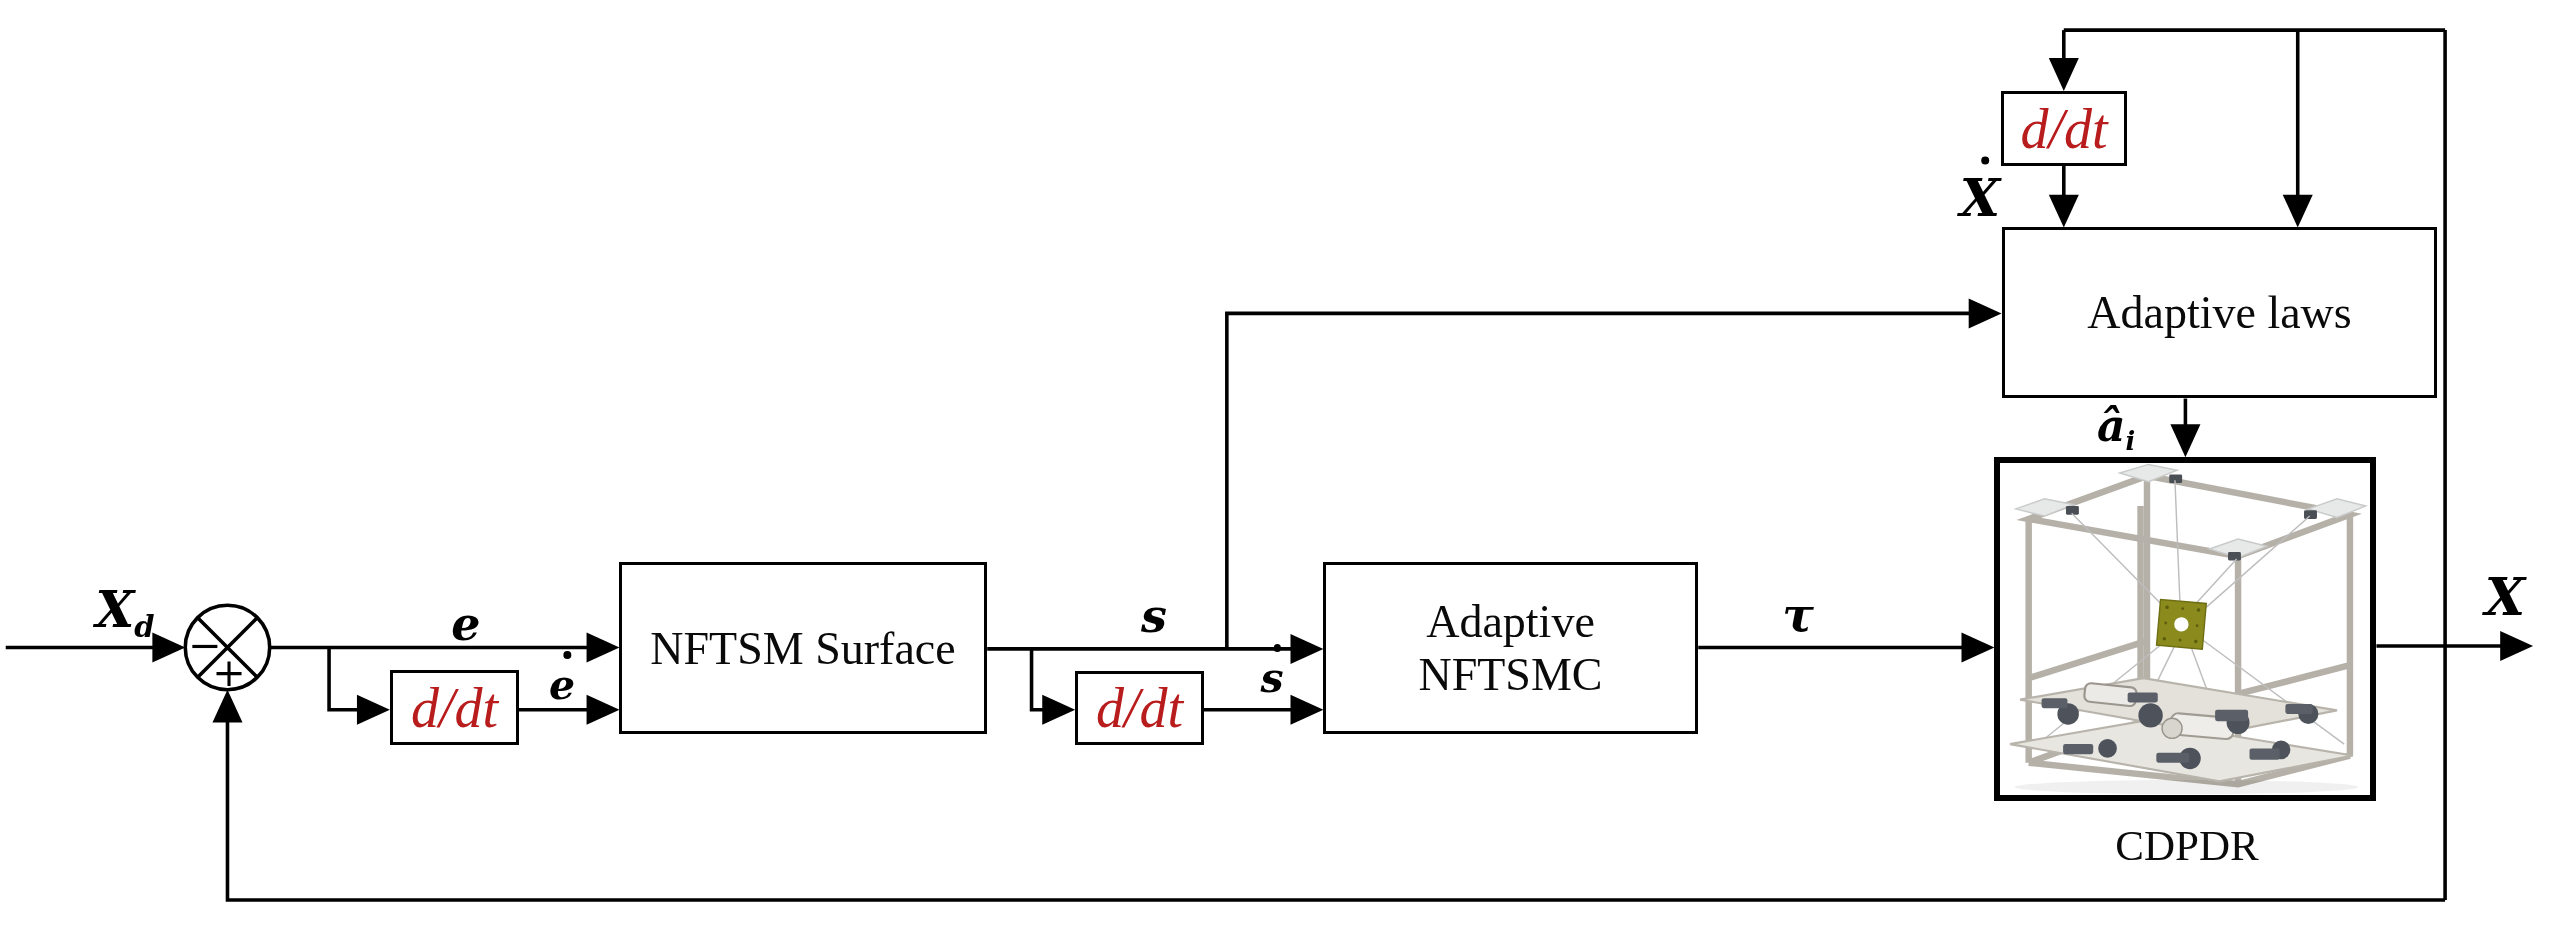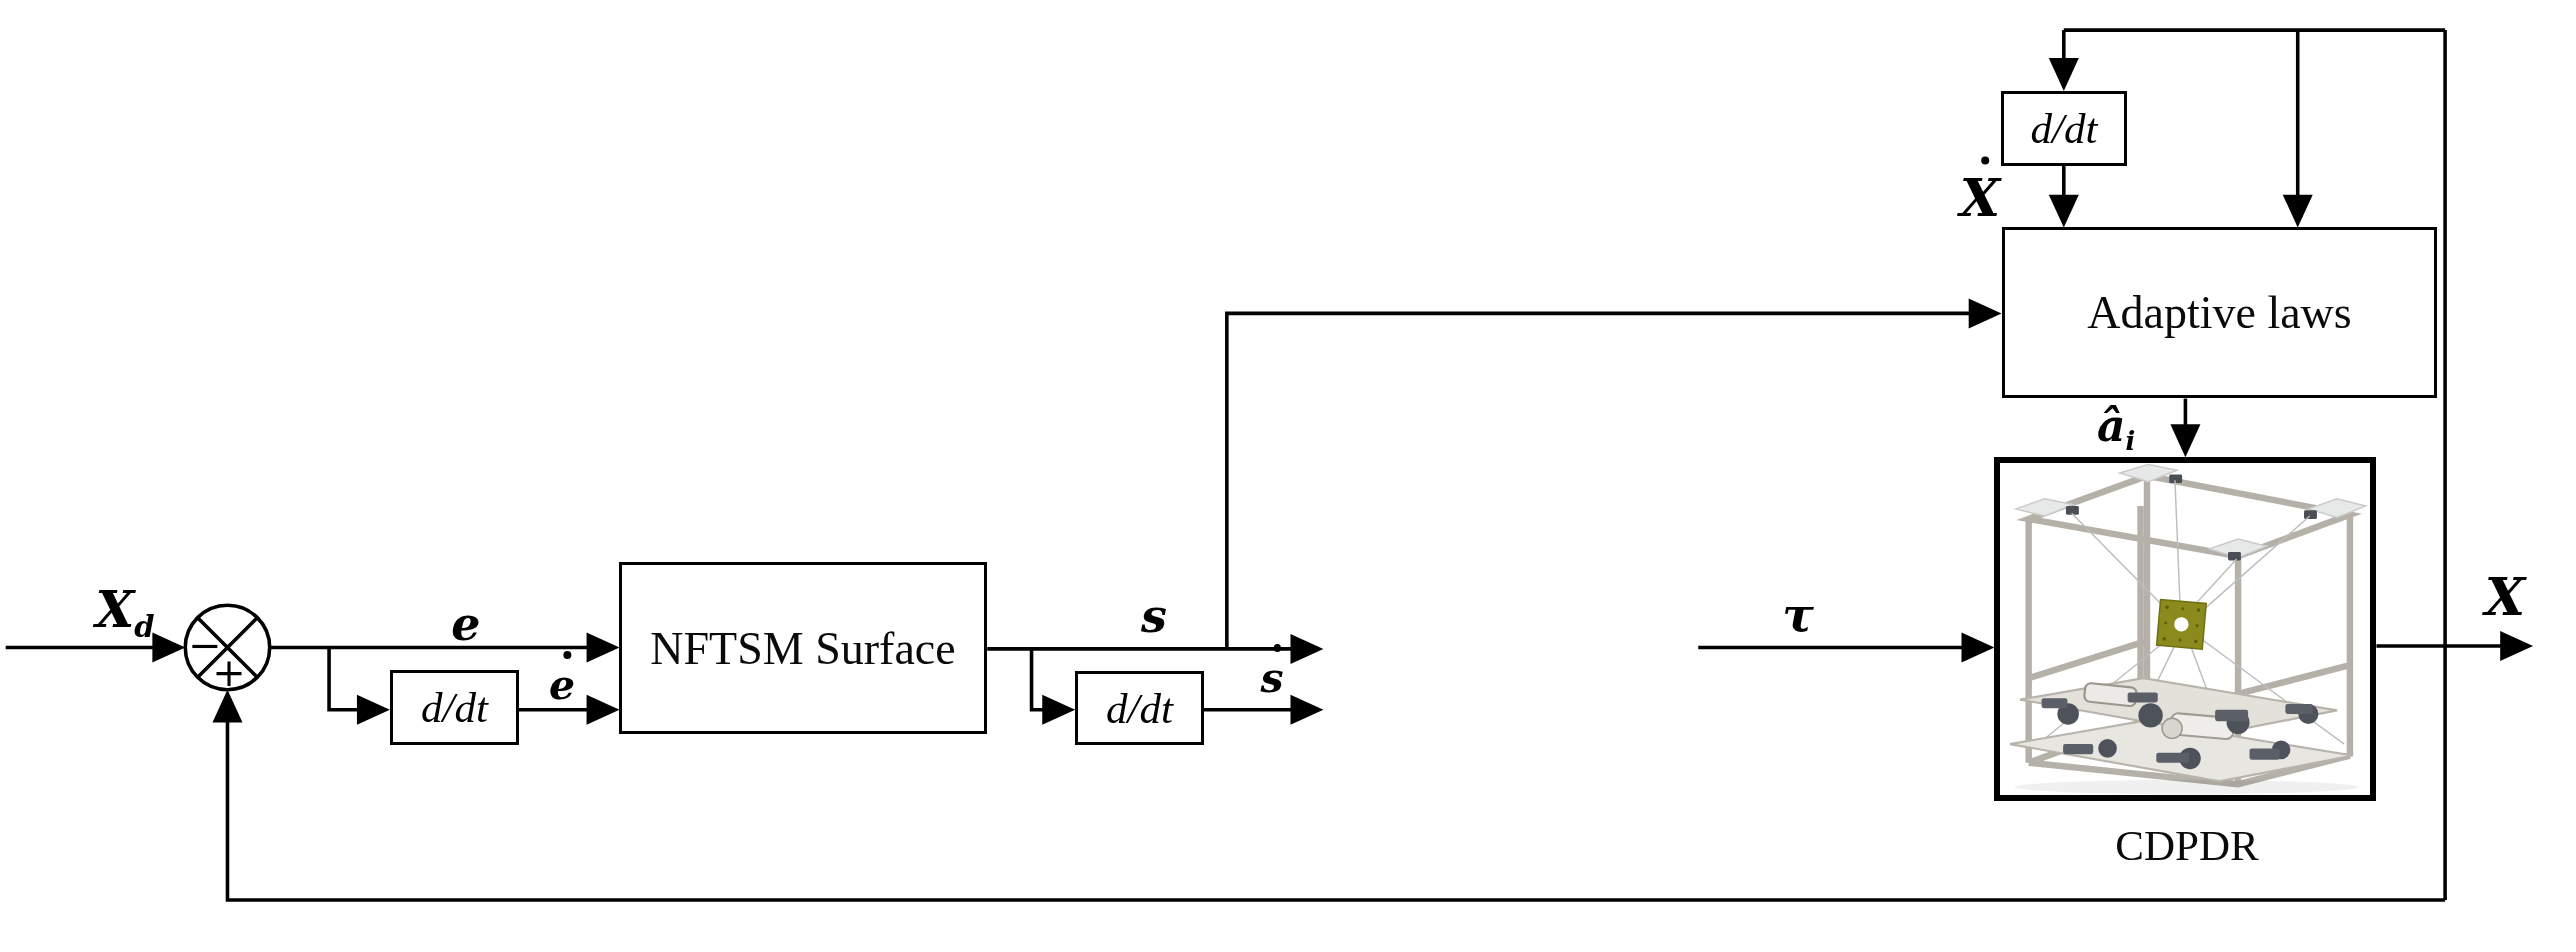--- a/index.html
+++ b/index.html
@@ -3,21 +3,21 @@
 <meta charset="utf-8">
 <style>
   html,body{margin:0;padding:0;background:#ffffff;}
   .stage{position:relative;width:2576px;height:953px;background:#ffffff;overflow:hidden;
          font-family:"Liberation Serif", serif;color:#000;}
   .wires{position:absolute;left:0;top:0;width:2576px;height:953px;}
   .box{position:absolute;box-sizing:border-box;background:#fff;border:3.6px solid #000;
        display:flex;align-items:center;justify-content:center;text-align:center;}
   .box.thick{border-width:6.4px;}
   .block-label{font-family:"Liberation Serif", serif;font-size:46px;line-height:53px;color:#0a0a0a;}
-  .ddt-label{font-family:"Liberation Serif", serif;font-style:italic;font-size:43px;color:#000000;}
+  .ddt-label{font-family:"Liberation Serif", serif;font-style:italic;font-size:56px;color:#b91c1c;}
   .mlabel{position:absolute;transform:translate(-50%,-50%);font-family:"DejaVu Serif", serif;
           font-style:italic;font-weight:bold;white-space:nowrap;}
   .mlabel .sub{font-size:0.58em;font-weight:bold;vertical-align:-0.35em;}
   .dotted{position:relative;display:inline-block;}
   .overdot{position:absolute;top:-10px;left:50%;width:7.9px;height:7.9px;border-radius:50%;
            background:#000;transform:translateX(1.4px);}
   .sum-sign{position:absolute;transform:translate(-50%,-50%);font-family:"DejaVu Serif", serif;
             font-size:40px;font-weight:normal;color:#000;}
   .caption{position:absolute;transform:translateX(-50%);font-family:"Liberation Serif", serif;
            font-size:43px;color:#0a0a0a;white-space:nowrap;}
@@ -79,20 +79,24 @@
   </div>
 
   <div class="box" style="left:619px;top:562px;width:368px;height:172px;">
     <span class="block-label">NFTSM Surface</span>
   </div>
 
   <div class="box" style="left:1075px;top:671px;width:129px;height:74px;">
     <span class="ddt-label">d/dt</span>
   </div>
 
+  <div class="box" style="left:1323px;top:562px;width:375px;height:172px;flex-direction:column;">
+    <span class="block-label">Adaptive</span>
+    <span class="block-label">NFTSMC</span>
+  </div>
 
   <div class="box" style="left:2001px;top:91px;width:126px;height:75px;">
     <span class="ddt-label">d/dt</span>
   </div>
 
   <div class="box" style="left:2002px;top:227px;width:435px;height:171px;">
     <span class="block-label">Adaptive laws</span>
   </div>
 
   <div class="box thick" style="left:1994px;top:457px;width:382px;height:344px;padding:0;">

